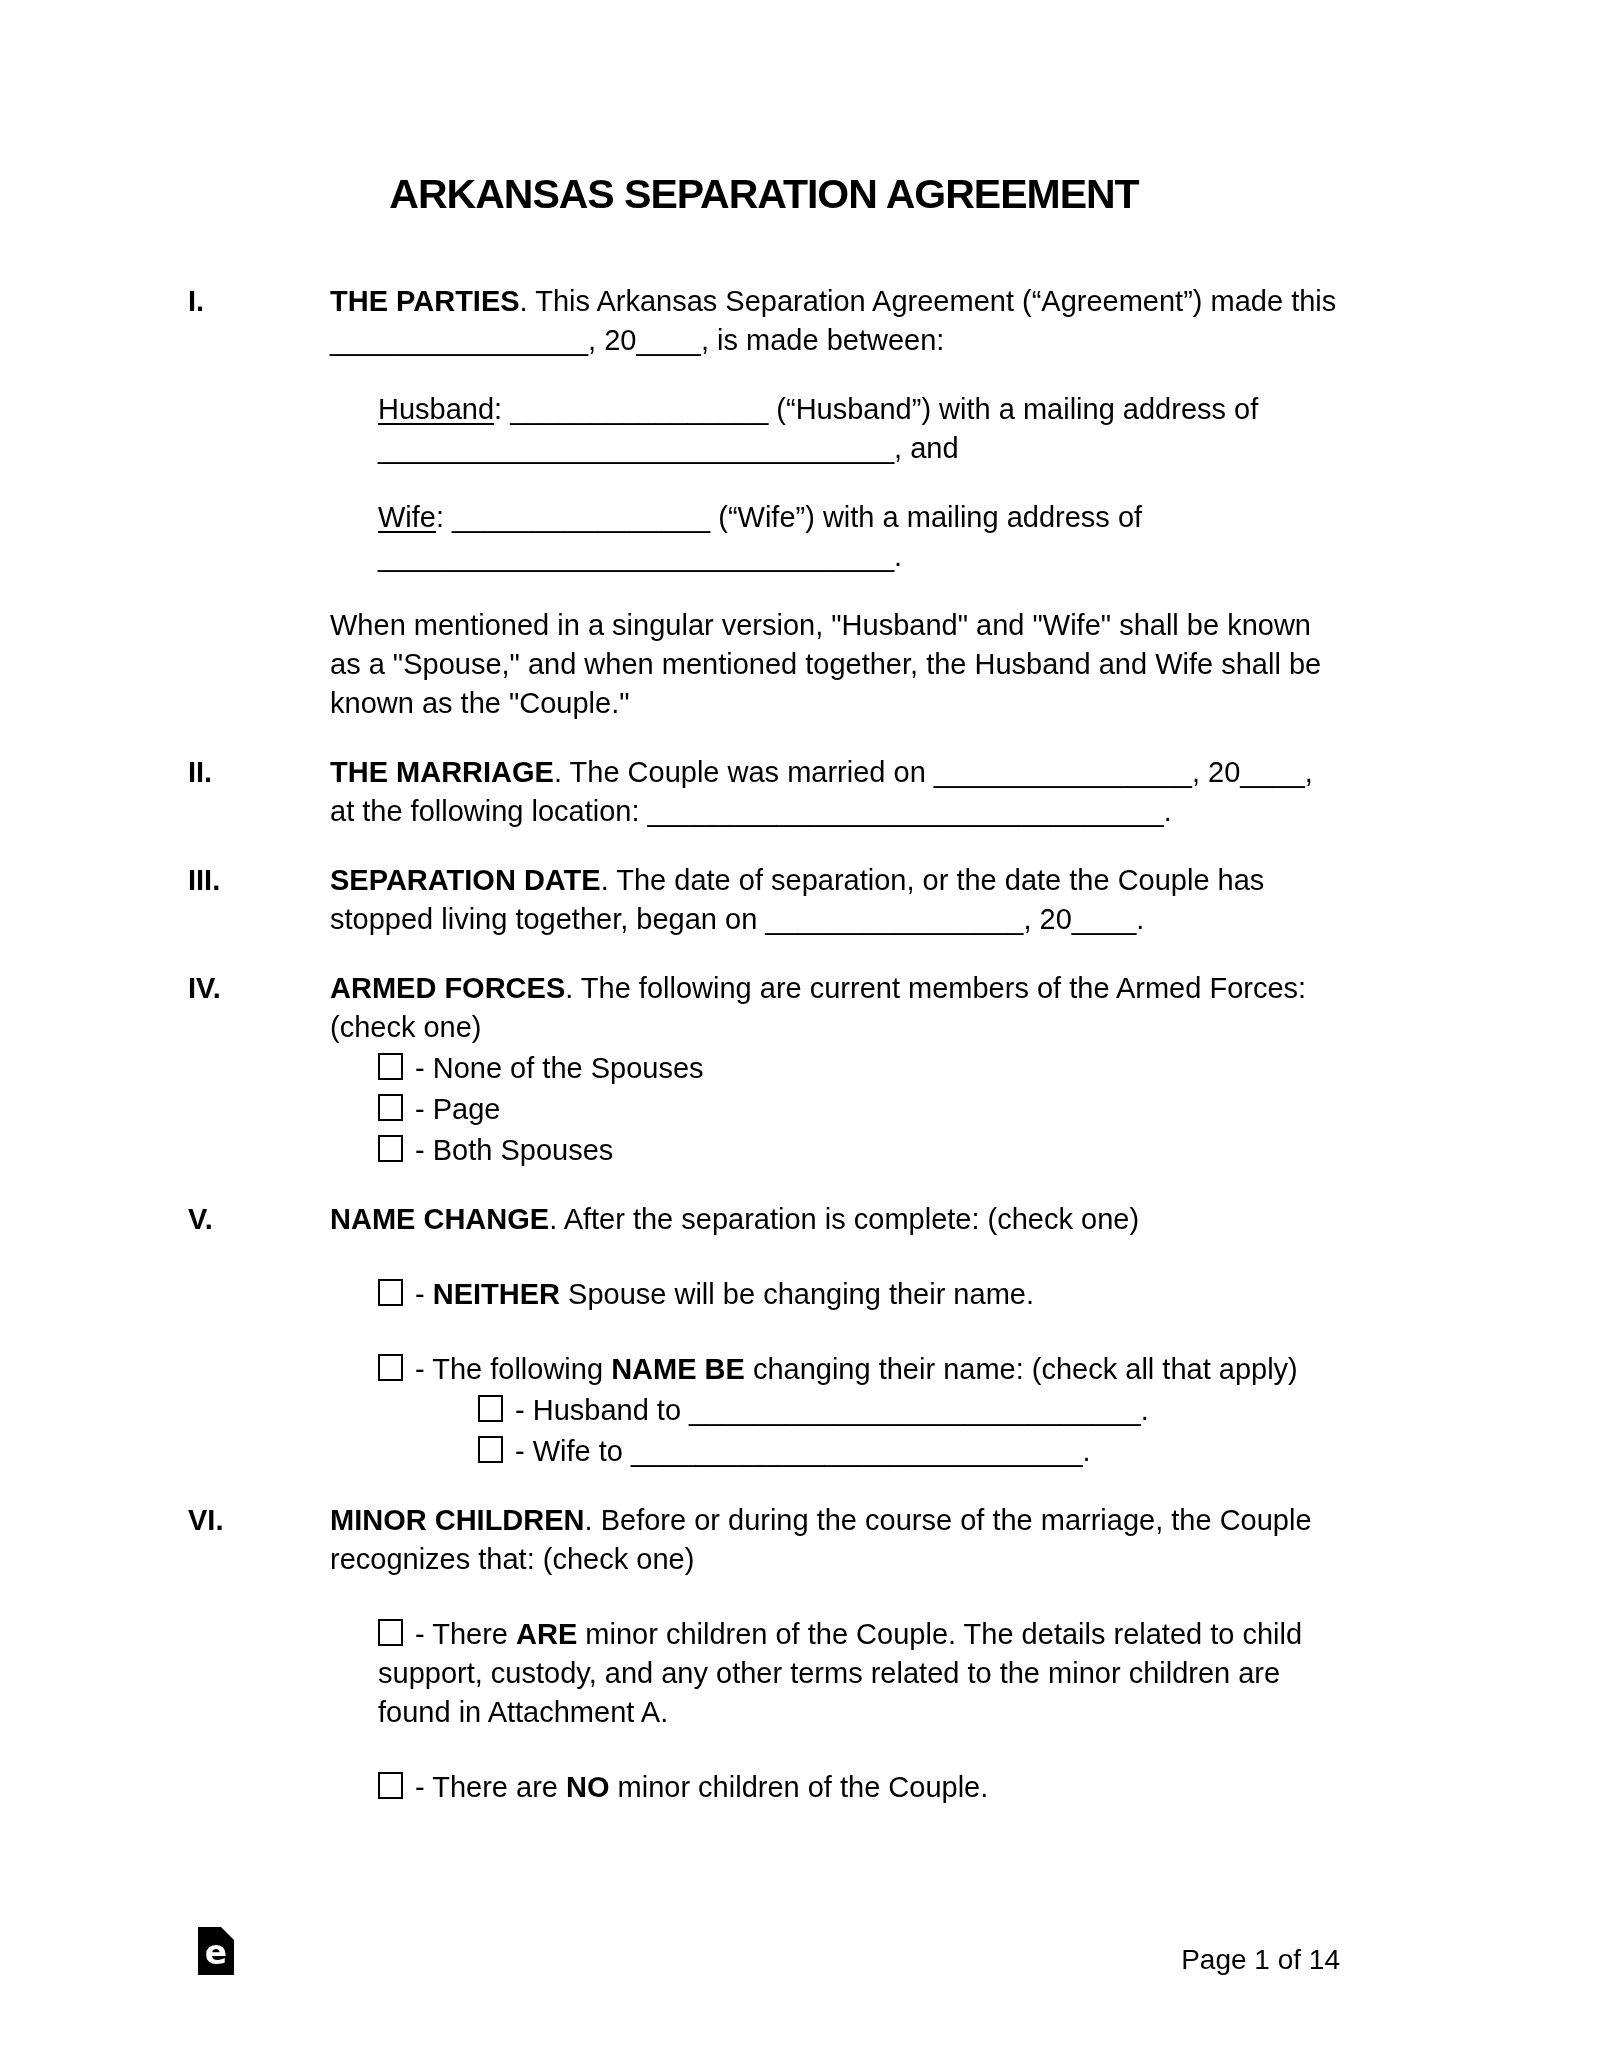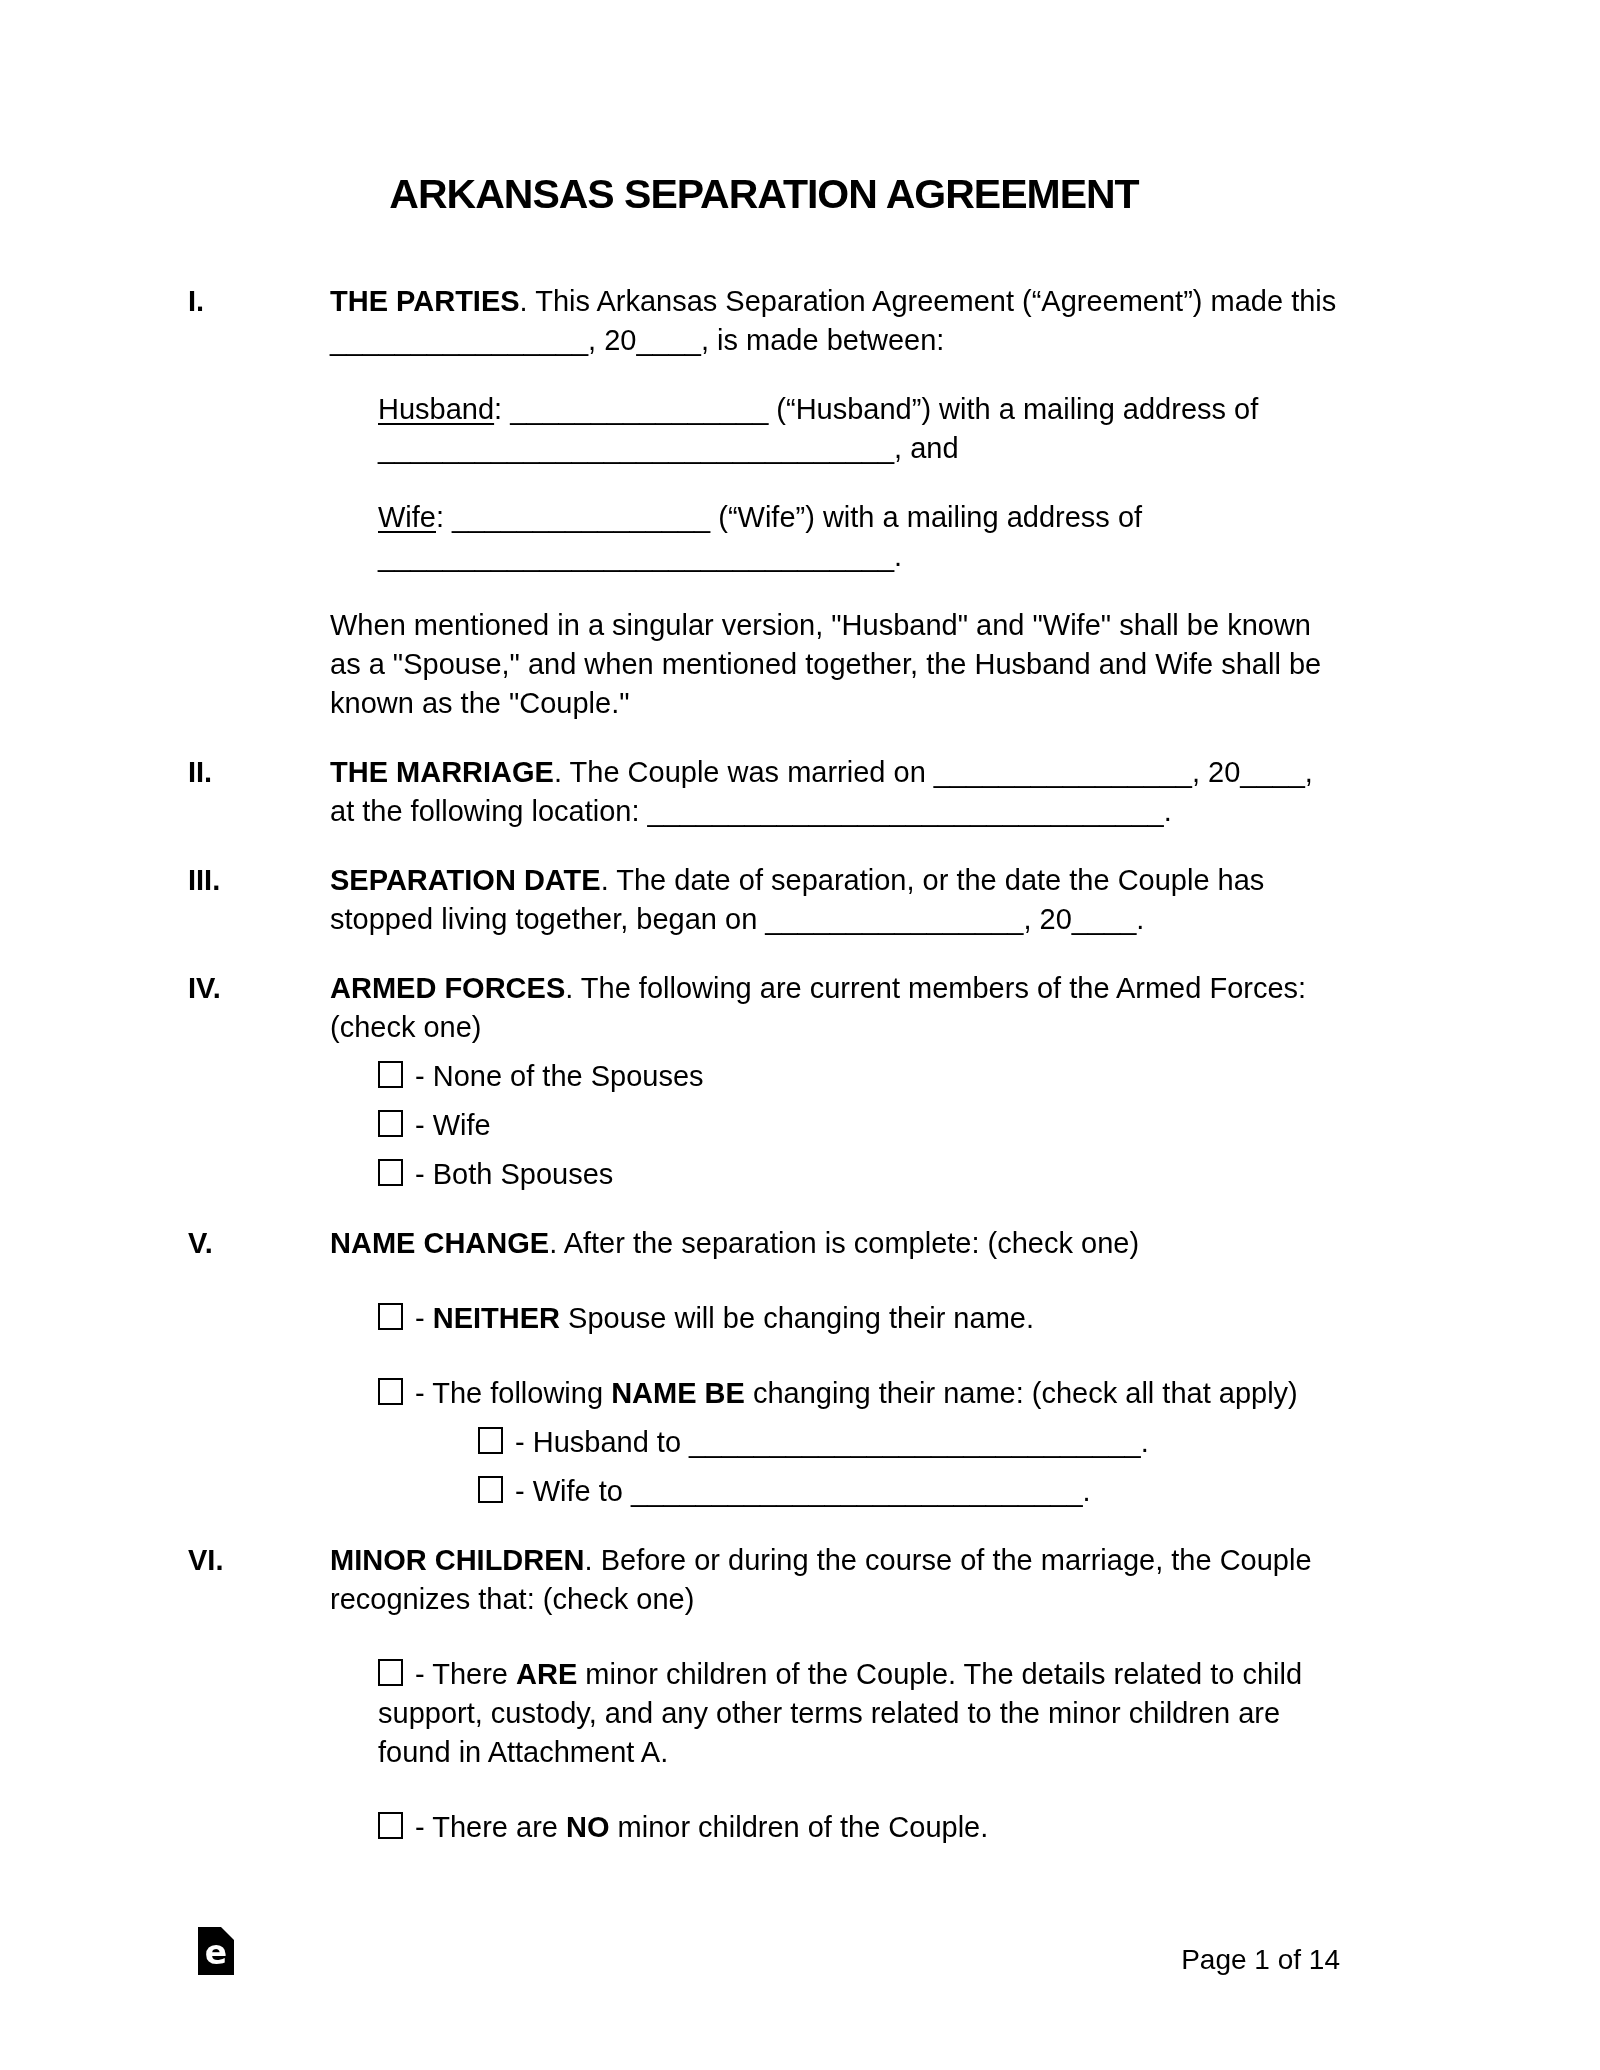--- a/index.html
+++ b/index.html
@@ -20,21 +20,21 @@
     font-size:41px;
     line-height:48px;
     font-weight:700;
     letter-spacing:-1px;
   }
   .sections {margin-top:64px;}
   .section {display:grid; grid-template-columns:142px 1fr;}
   .section + .section {margin-top:30px;}
   .numeral {font-weight:700;}
   .content > div + div {margin-top:30px;}
-  .content > div + .tight {margin-top:10px;}
+  .content > div + .tight {margin-top:2px;}
   .content > div + .spaced {margin-top:36px;}
   .ind1 {margin-left:48px;}
   .ind2 {margin-left:148px;}
   .b {font-weight:700;}
   .u {text-decoration:underline; text-underline-offset:4px;}
   .checkbox {
     display:inline-block;
     width:21px; height:23px;
     border:2px solid #000;
     margin-right:12px;
@@ -90,21 +90,21 @@
           <div class="numeral">III.</div>
           <div class="content">
             <div class="para"><span class="b">SEPARATION DATE</span><span>. The date of separation, or the date the Couple has stopped living together, began on ________________, 20____.</span></div>
           </div>
         </div>
         <div class="section">
           <div class="numeral">IV.</div>
           <div class="content">
             <div class="para"><span class="b">ARMED FORCES</span><span>. The following are current members of the Armed Forces: (check one)</span></div>
             <div class="para check-item ind1 tight"><span class="checkbox"></span><span>- None of the Spouses</span></div>
-            <div class="para check-item ind1 tight"><span class="checkbox"></span><span>- Wife</span></div>
+            <div class="para check-item ind1 tight"><span class="checkbox"></span><span>- Page</span></div>
             <div class="para check-item ind1 tight"><span class="checkbox"></span><span>- Both Spouses</span></div>
           </div>
         </div>
         <div class="section">
           <div class="numeral">V.</div>
           <div class="content">
             <div class="para"><span class="b">NAME CHANGE</span><span>. After the separation is complete: (check one)</span></div>
             <div class="para check-item ind1 spaced"><span class="checkbox"></span><span>- </span><span class="b">NEITHER</span><span> Spouse will be changing their name.</span></div>
             <div class="para check-item ind1 spaced"><span class="checkbox"></span><span>- The following </span><span class="b">NAME BE</span><span> changing their name: (check all that apply)</span></div>
             <div class="para check-item ind2 tight"><span class="checkbox"></span><span>- Husband to ____________________________.</span></div>

